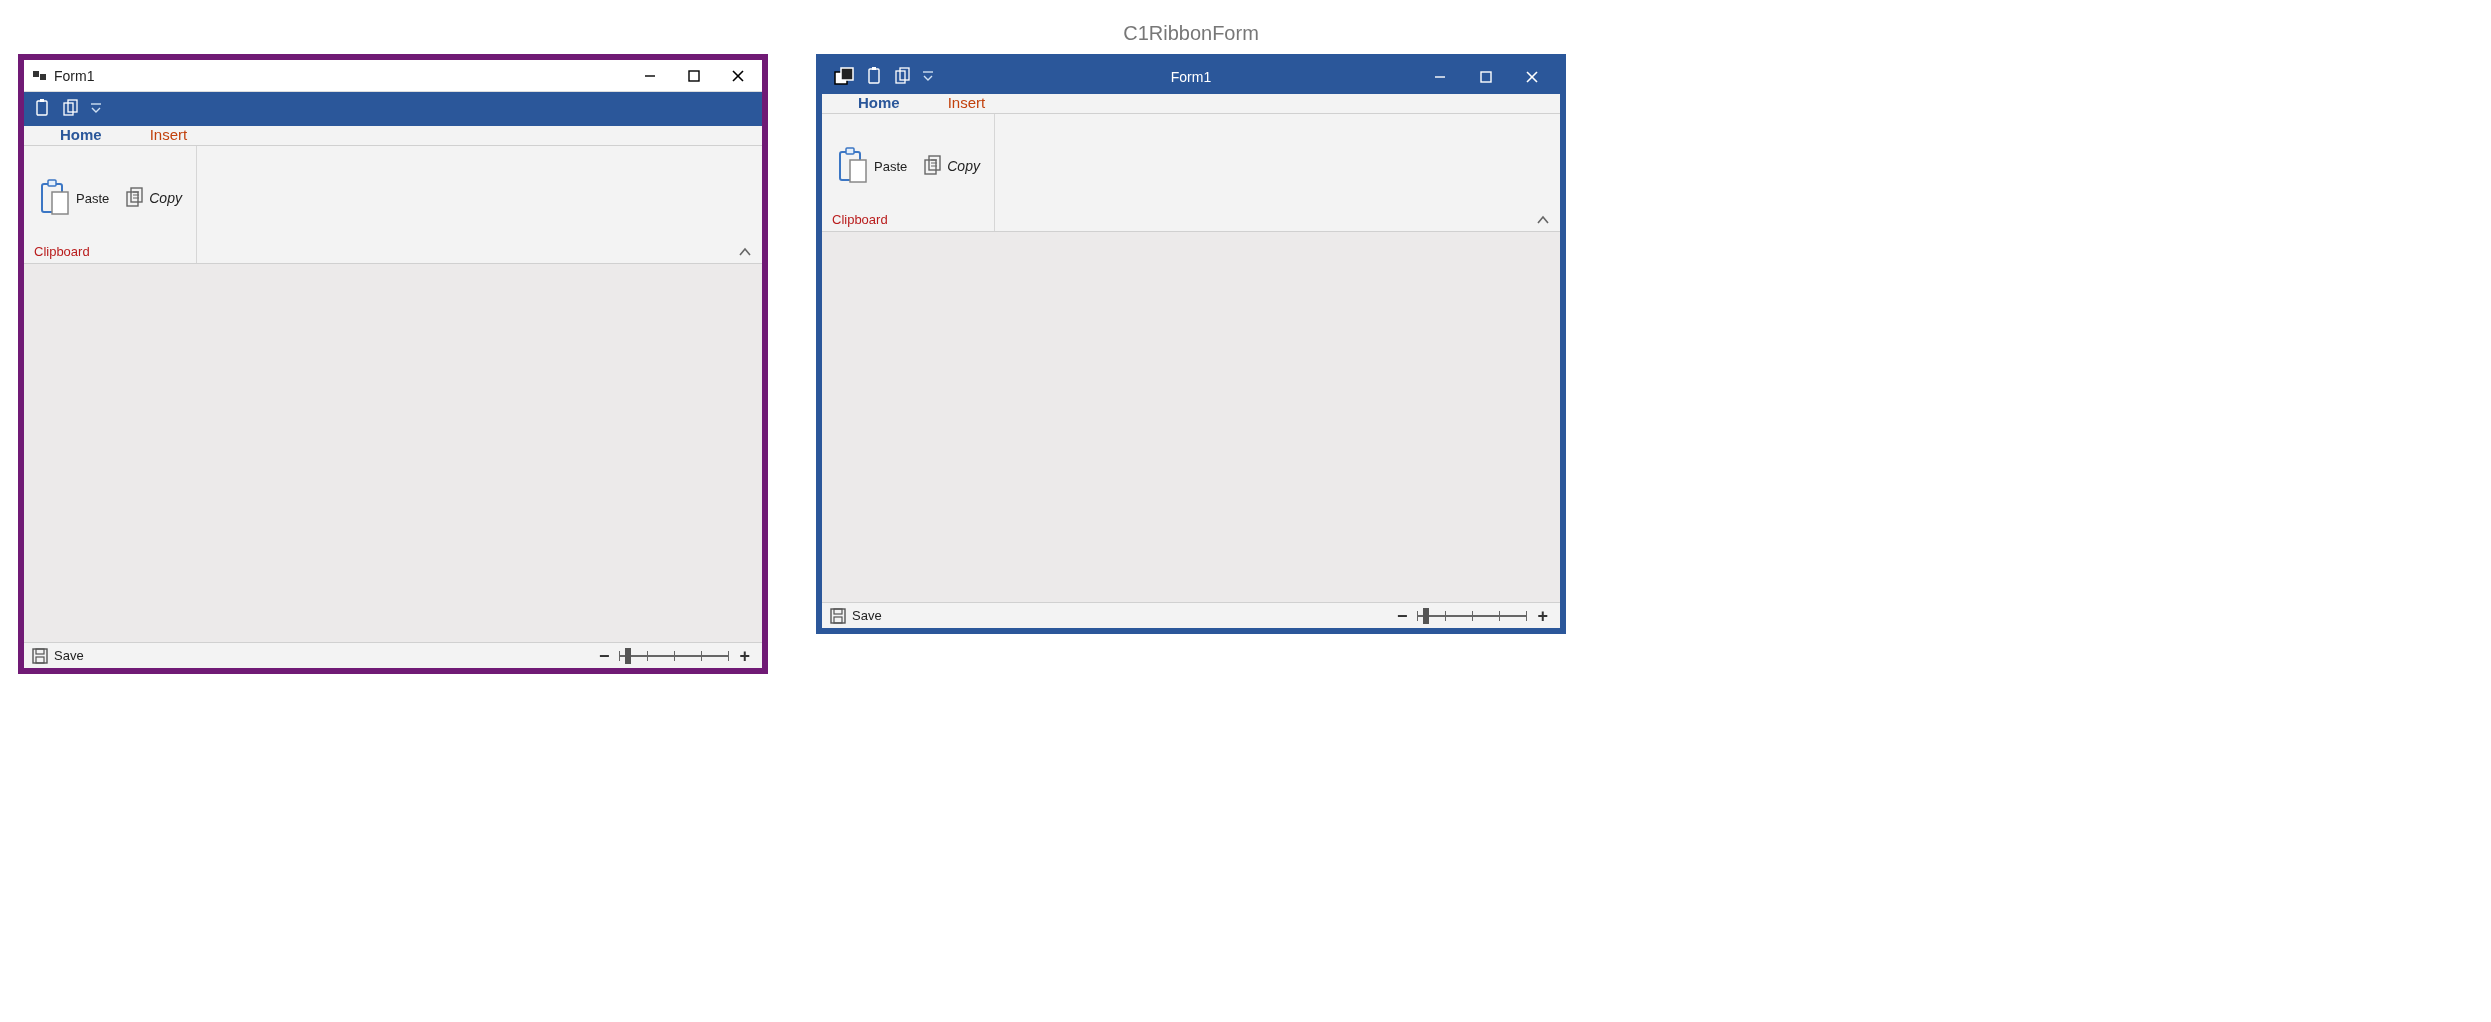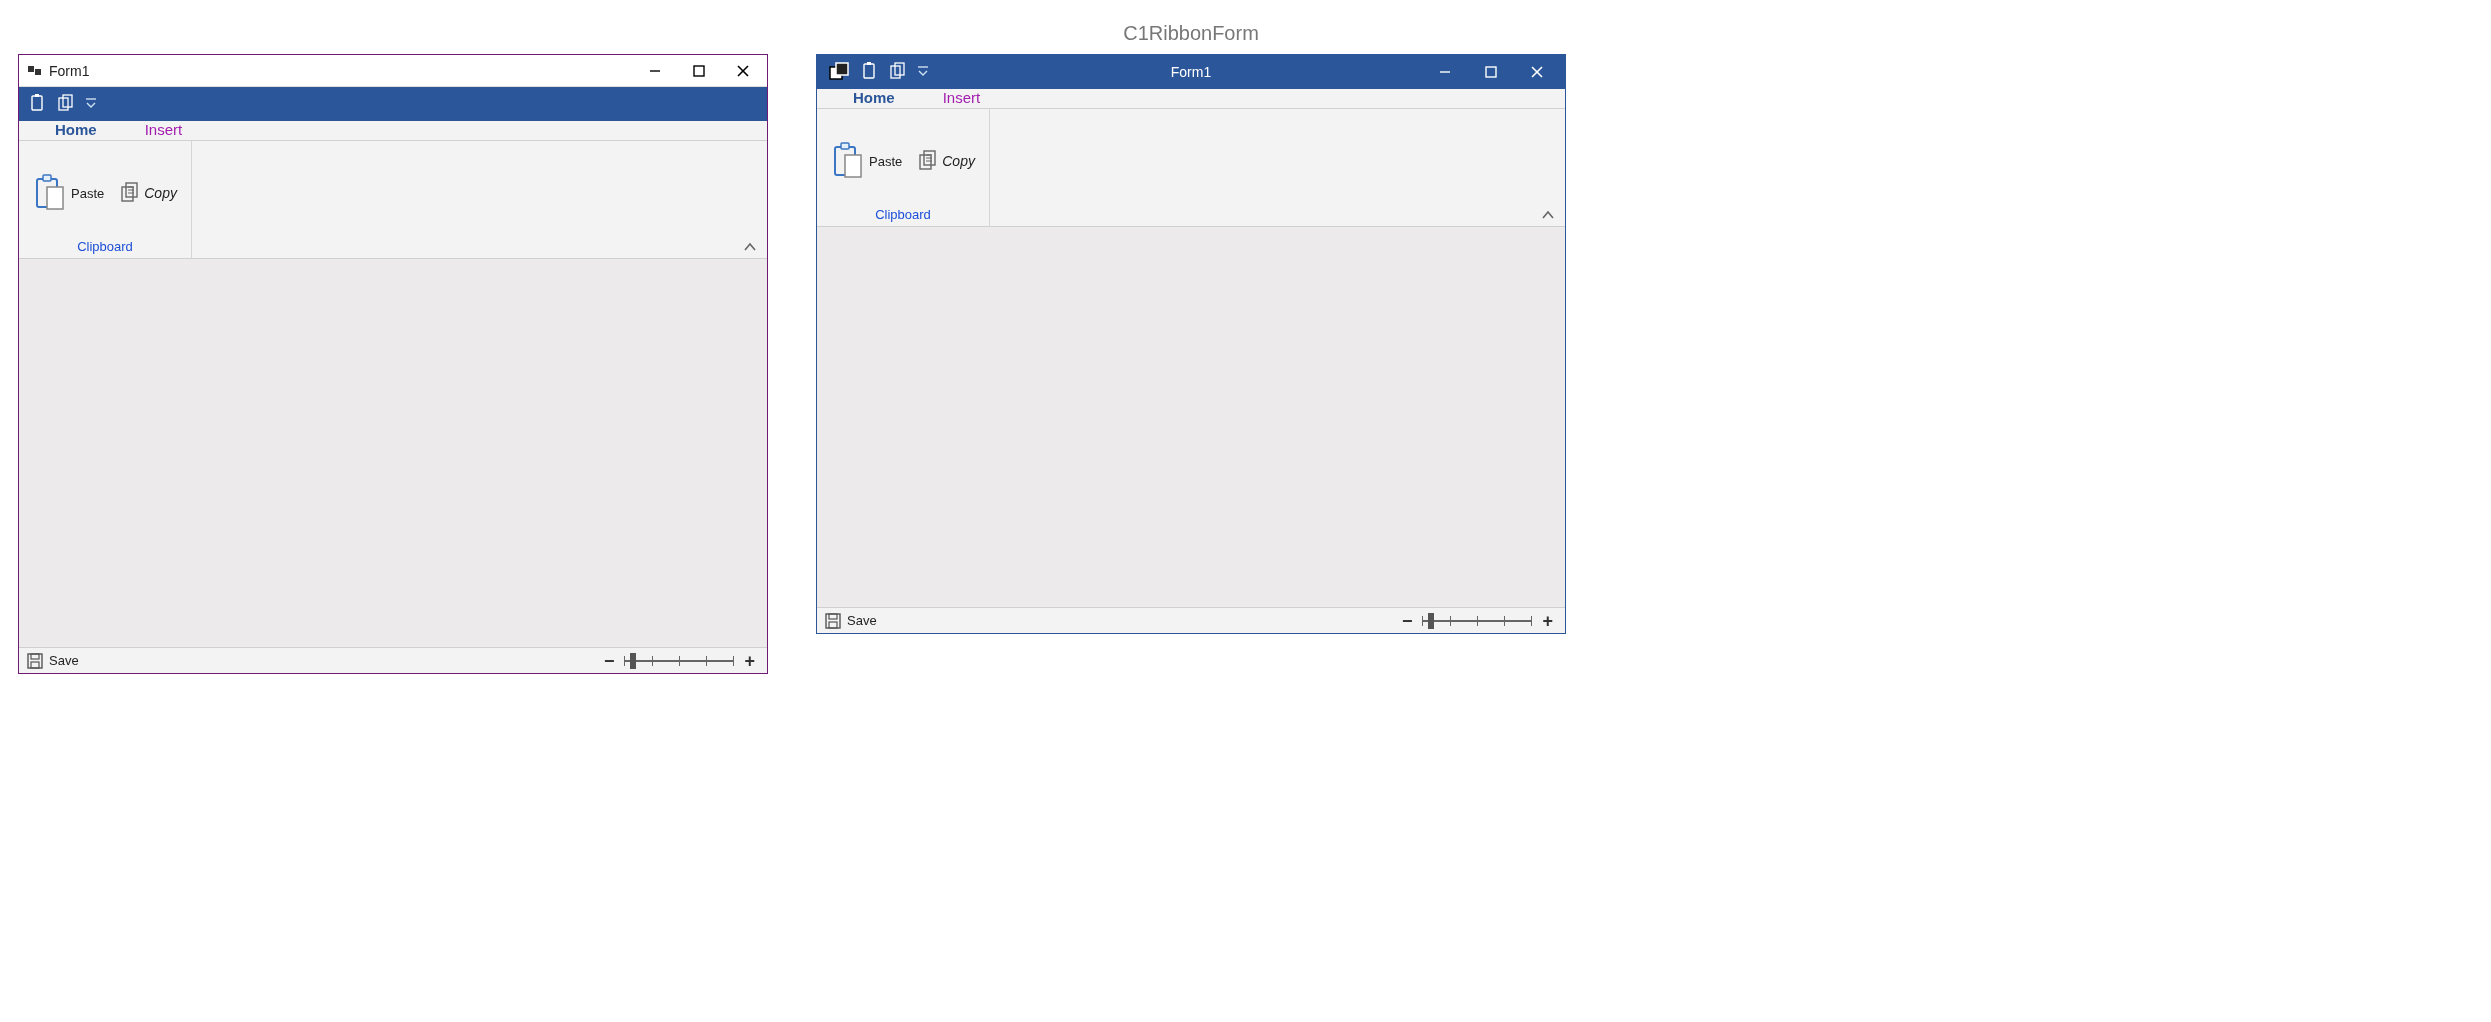--- a/index.html
+++ b/index.html
@@ -27,21 +27,21 @@
     height: 30px;
     font-size: 20px;
     color: #777;
     margin-bottom: 6px;
     display: flex;
     align-items: center;
     justify-content: center;
   }
   .win {
     width: 750px;
-    border: 1px solid #701a75;
+    border: 6px solid #701a75;
     background: #fff;
     display: flex;
     flex-direction: column;
     height: 596px;
   }
   
   .native-titlebar {
     height: 32px;
     display: flex;
     align-items: center;
@@ -94,21 +94,21 @@
     background:#f3f3f3;
     display:flex;
     align-items:center;
     border-bottom:1px solid #d0d0d0;
     padding-left:24px;
     gap:24px;
   }
   .tab {
     padding: 4px 12px 6px 12px;
     font-size:15px;
-    color:#a21caf;
+    color:#c2410c;
     position:relative;
   }
   .tab.active { font-weight:600; color:#2b579a; }
   .tab.active::after {
     content:"";
     position:absolute;
     left:6px; right:6px; bottom:-1px;
     height:3px; background:#2b579a;
   }
 
@@ -121,21 +121,21 @@
     position:relative;
   }
   .ribbon-group {
     display:flex;
     flex-direction:column;
     align-items:stretch;
     padding: 6px 10px 2px 10px;
     border-right:1px solid #d6d6d6;
   }
   .group-content { display:flex; align-items:center; gap:8px; flex:1; }
-  .group-label { text-align:center; font-size:13px; color:#1d4ed8; padding-bottom:2px;}
+  .group-label { font-size:13px; color:#b91c1c; padding-bottom:2px;}
   .big-btn {
     display:flex; flex-direction:row; align-items:center; justify-content:flex-end;
     gap:2px; padding:0 4px; font-size:13px;
   }
   .small-btn {
     display:flex; align-items:center; gap:4px; font-size:14px; color:#222;
     padding:2px 4px;
     font-style:italic;
   }
   .collapse-chevron {

